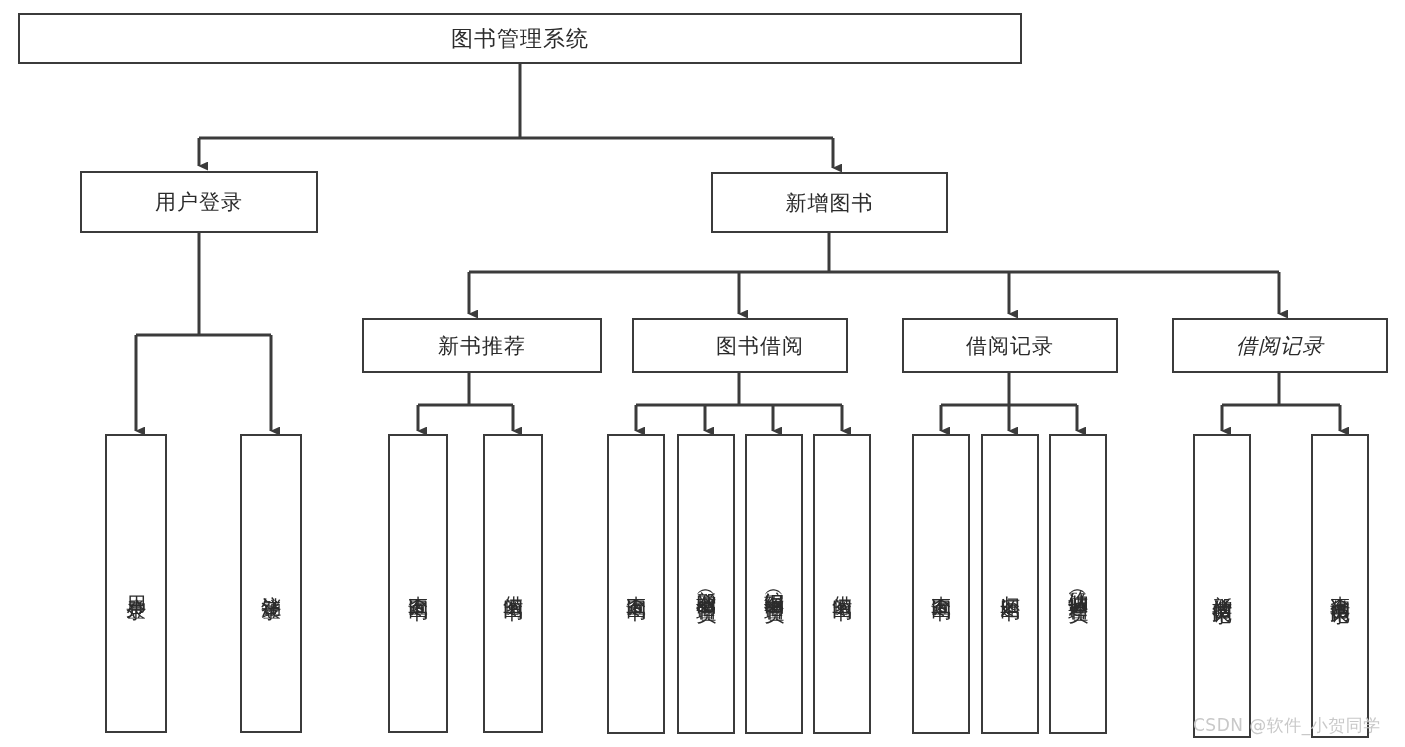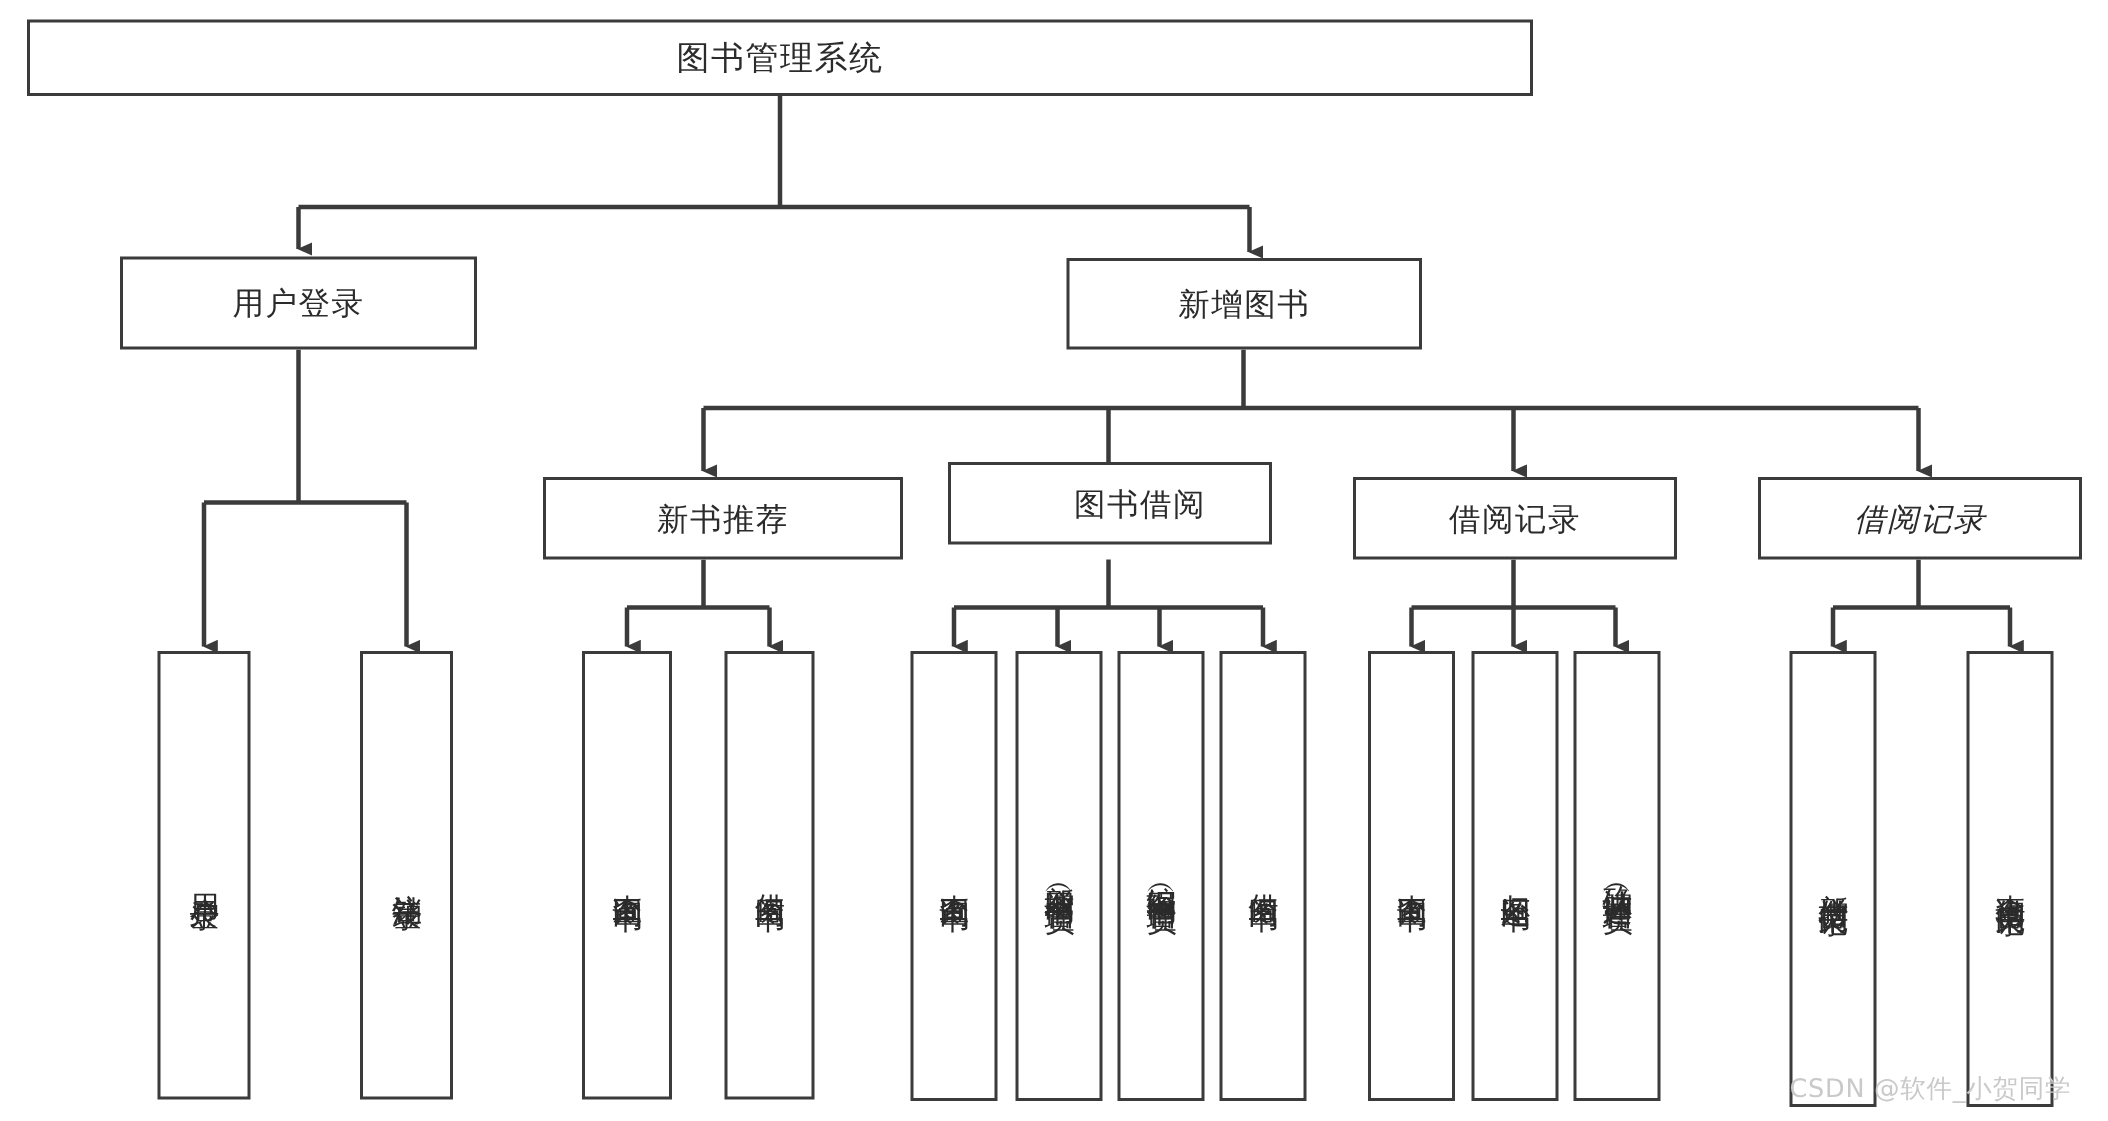--- a/index.html
+++ b/index.html
@@ -128,21 +128,21 @@
   <div class="node horiz" style="left:80px; top:171px; width:238px; height:62px;">
     <span>用户登录</span>
   </div>
   <div class="node horiz" style="left:711px; top:172px; width:237px; height:61px;">
     <span>新增图书</span>
   </div>
 
   <div class="node horiz" style="left:362px; top:318px; width:240px; height:55px;">
     <span>新书推荐</span>
   </div>
-  <div class="node horiz" style="left:632px; top:308px; width:216px; height:55px;padding-left:40px;">
+  <div class="node horiz" style="left:632px; top:318px; width:216px; height:55px;padding-left:40px;">
     <span>图书借阅</span>
   </div>
   <div class="node horiz" style="left:902px; top:318px; width:216px; height:55px;">
     <span>借阅记录</span>
   </div>
   <div class="node horiz" style="left:1172px; top:318px; width:216px; height:55px;font-style:italic;">
     <span>借阅记录</span>
   </div>
 
   <div class="node vert" style="left:105px; top:434px; width:62px; height:299px;">

